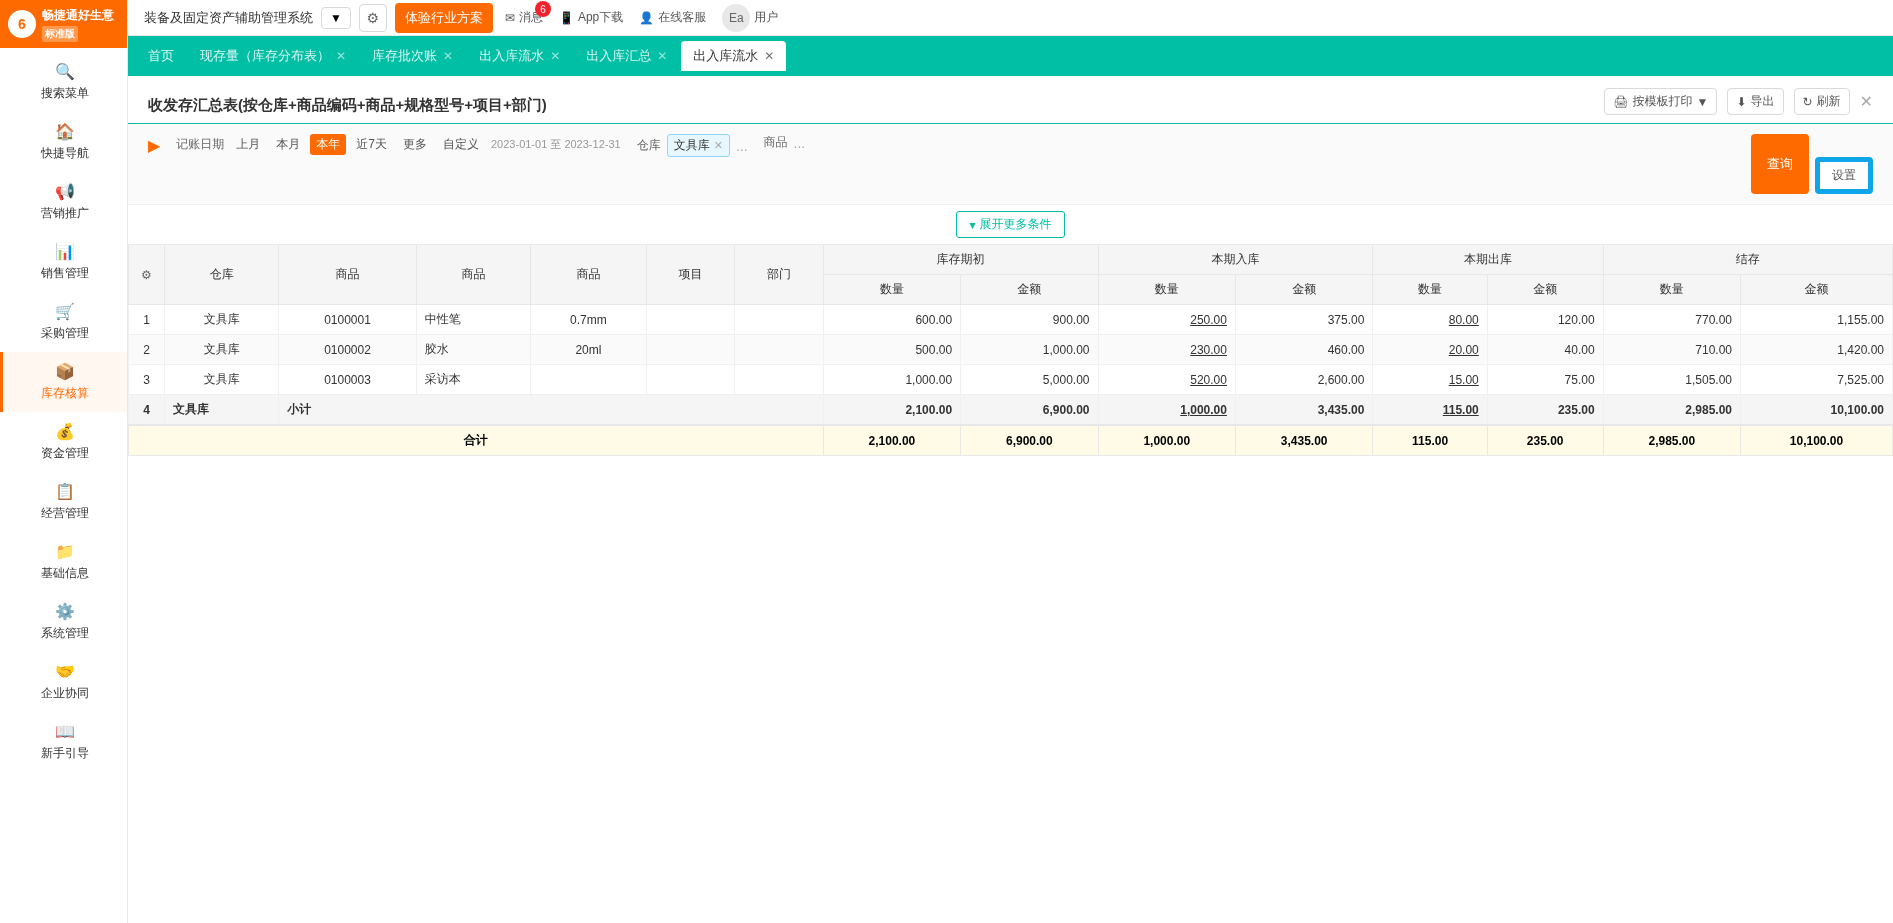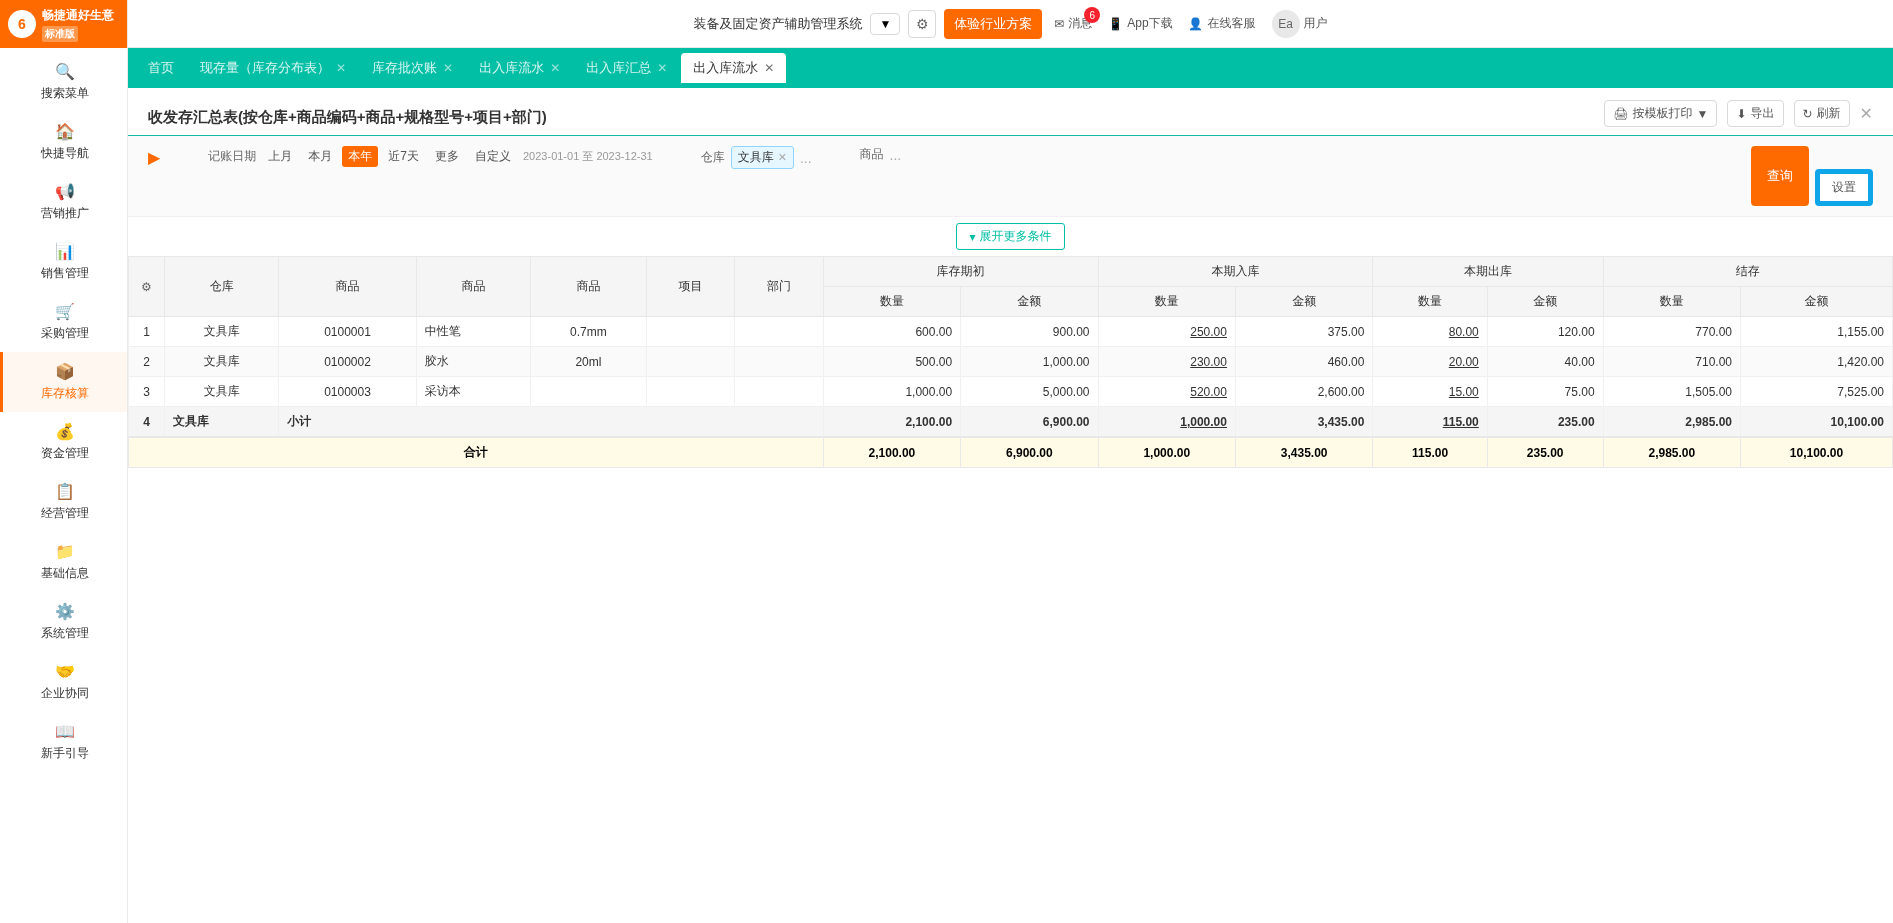--- a/index.html
+++ b/index.html
@@ -12,21 +12,21 @@
     .sidebar-tag { font-size: 10px; background: rgba(255,255,255,0.3); border-radius: 2px; padding: 1px 3px; margin-top: 2px; display: inline-block; }
     .sidebar-menu { flex: 1; overflow-y: auto; padding: 4px 0; }
     .sidebar-item { display: flex; flex-direction: column; align-items: center; padding: 10px 6px; cursor: pointer; color: #333; font-size: 12px; gap: 4px; border-left: 3px solid transparent; }
     .sidebar-item.active { background: #fff7f0; color: #ff6a00; border-left-color: #ff6a00; }
     .sidebar-item-icon { font-size: 16px; }
 
     
     .main { flex: 1; display: flex; flex-direction: column; overflow: hidden; }
 
     
-    .topbar { height: 48px; background: #fff; display: flex; align-items: center; padding: 0 16px; border-bottom: 1px solid #e8e8e8; gap: 12px; justify-content: center; flex-shrink: 0; }
+    .topbar { height: 36px; background: #fff; display: flex; align-items: center; padding: 0 16px; border-bottom: 1px solid #e8e8e8; gap: 12px; justify-content: flex-start; flex-shrink: 0; }
     .topbar-left { display: flex; align-items: center; gap: 8px; }
     .topbar-system-name { font-size: 13px; color: #333; }
     .topbar-dropdown-btn { border: 1px solid #d9d9d9; border-radius: 4px; padding: 3px 8px; font-size: 12px; cursor: pointer; display: flex; align-items: center; gap: 4px; }
     .topbar-settings-btn { width: 28px; height: 28px; border: 1px solid #d9d9d9; border-radius: 4px; display: flex; align-items: center; justify-content: center; cursor: pointer; font-size: 14px; color: #666; }
     .topbar-trial-btn { background: #ff6a00; color: #fff; border: none; border-radius: 4px; padding: 6px 10px; font-size: 13px; cursor: pointer; }
     .topbar-right { display: flex; align-items: center; gap: 16px; }
     .topbar-right-item { display: flex; align-items: center; gap: 4px; font-size: 12px; color: #555; cursor: pointer; position: relative; }
     .badge { background: #f5222d; color: #fff; border-radius: 8px; font-size: 10px; padding: 0 4px; min-width: 16px; height: 16px; display: flex; align-items: center; justify-content: center; position: absolute; top: -8px; right: -8px; }
     .avatar { width: 28px; height: 28px; background: #e8e8e8; border-radius: 50%; display: flex; align-items: center; justify-content: center; font-size: 12px; color: #666; }
 
@@ -42,21 +42,21 @@
     
     .page-header { padding: 12px 20px 0; display: flex; align-items: flex-end; justify-content: space-between; border-bottom: 1px solid #14b8a6; padding-bottom: 8px; }
     .page-title { font-size: 15px; font-weight: bold; color: #333; }
     .page-actions { display: flex; align-items: center; gap: 10px; }
     .action-btn { display: flex; align-items: center; gap: 4px; font-size: 12px; color: #555; cursor: pointer; padding: 4px 8px; border: 1px solid #d9d9d9; border-radius: 4px; }
     .close-x { color: #aaa; cursor: pointer; font-size: 16px; }
 
     
     .filter-bar { padding: 10px 20px; background: #fafafa; border-bottom: 1px solid #f0f0f0; display: flex; align-items: flex-start; gap: 16px; flex-wrap: wrap; }
     .filter-arrow { color: #ff6a00; font-size: 16px; cursor: pointer; margin-top: 2px; }
-    .filter-group { display: flex; align-items: center; gap: 6px; flex-wrap: wrap; margin-left: 32px; }
+    .filter-group { display: flex; align-items: center; gap: 6px; flex-wrap: wrap; }
     .filter-label { color: #666; font-size: 12px; white-space: nowrap; }
     .filter-date-options { display: flex; gap: 4px; align-items: center; }
     .filter-date-btn { font-size: 12px; color: #555; cursor: pointer; padding: 2px 6px; border-radius: 3px; }
     .filter-date-btn.active { background: #ff6a00; color: #fff; border-radius: 3px; }
     .filter-date-range { font-size: 11px; color: #999; }
     .filter-tag { display: flex; align-items: center; gap: 4px; background: #e6f7ff; border: 1px solid #91d5ff; border-radius: 3px; padding: 2px 6px; font-size: 12px; color: #333; }
     .filter-tag-close { color: #aaa; cursor: pointer; font-size: 11px; }
     .filter-more { color: #aaa; cursor: pointer; font-size: 14px; }
 
     

